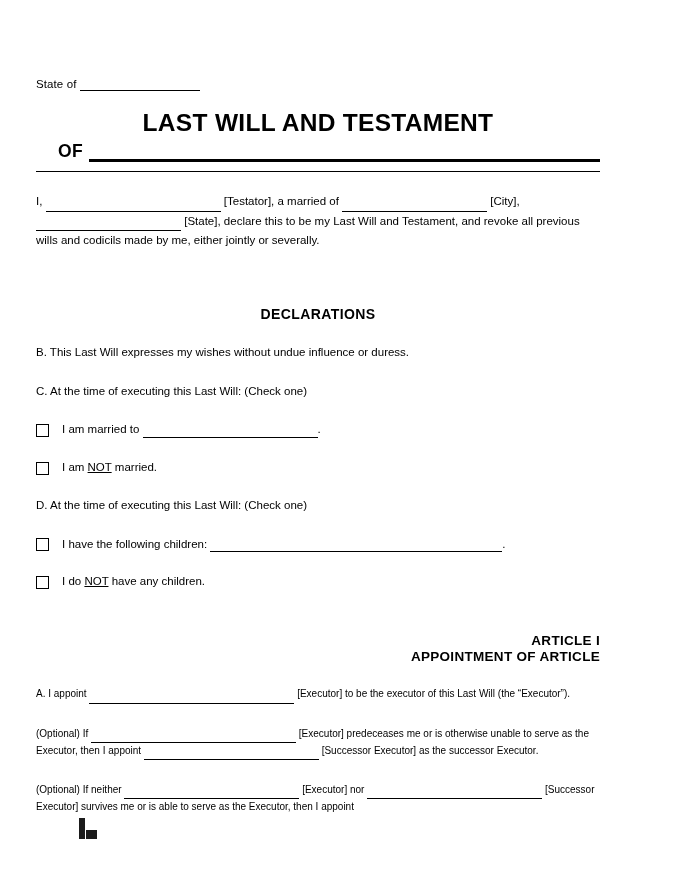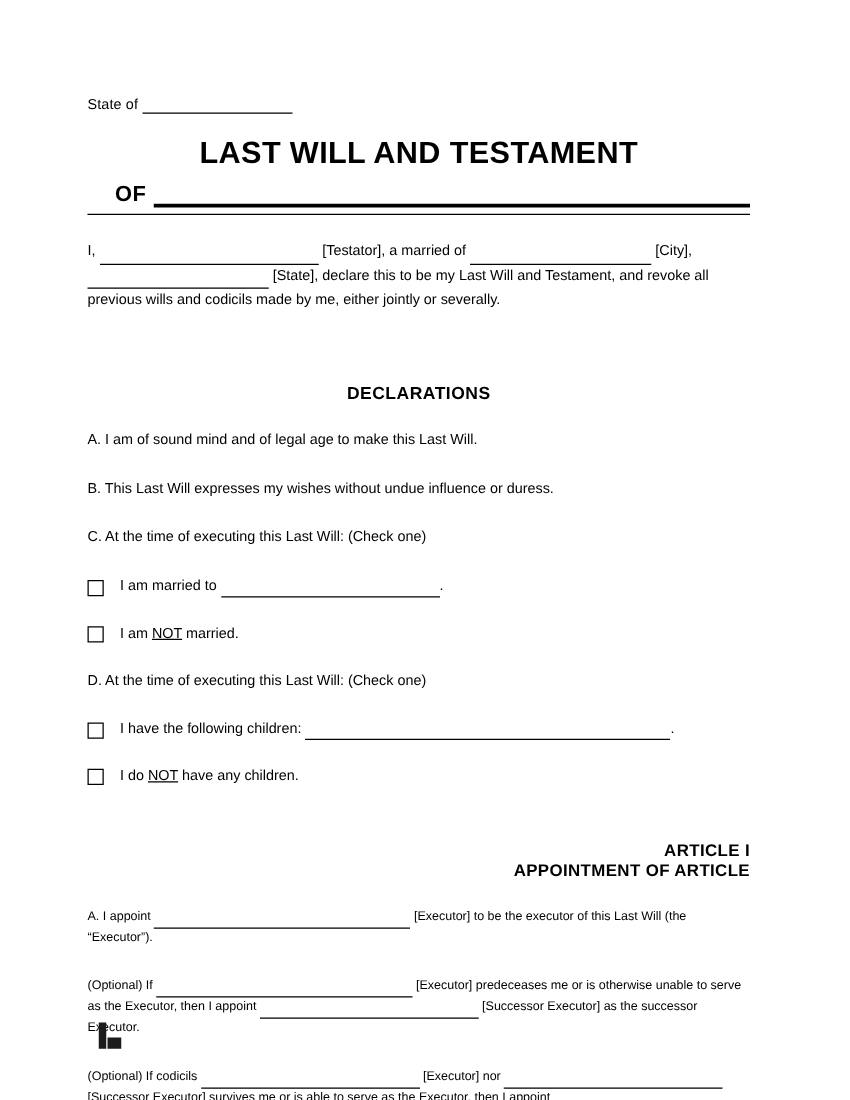--- a/index.html
+++ b/index.html
@@ -14,42 +14,42 @@
     color: #000000;
     position: relative;
     overflow: hidden;
   }
   .page {
     position: absolute;
     left: 0; top: 0;
     width: 680px;
     height: 880px;
     box-sizing: border-box;
-    padding: 78px 80px 0 70px;
+    padding: 78px 80px 0 36px;
   }
   .state-line {
     font-size: 11.5px;
     letter-spacing: 0.1px;
     margin-bottom: 18px;
   }
   .blank {
     display: inline-block;
     border-bottom: 1px solid #000;
     vertical-align: baseline;
   }
   .doc-title {
     text-align: center;
     font-size: 24.5px;
     font-weight: bold;
     letter-spacing: 0.3px;
     margin: 0 0 4px 0;
   }
   .of-row {
     display: flex;
-    align-items: center;
+    align-items: flex-start;
     margin: 6px 0 0 22px;
     height: 26px;
   }
   .of-label {
     font-size: 17.5px;
     font-weight: bold;
     letter-spacing: 0.3px;
     padding-right: 6px;
     line-height: 1;
   }
@@ -173,21 +173,20 @@
     <span class="blank b-md">&nbsp;</span>
     <span>[City],</span>
     <br>
     <span class="blank b-md">&nbsp;</span>
     <span>[State], declare this to be my Last Will and Testament, and revoke all previous wills and codicils made by me, either jointly or severally.</span>
   </p>
 
   <div class="section-head">DECLARATIONS</div>
 
   <div class="decl-list">
-    <div class="decl-item">A. I am of sound mind and of legal age to make this Last Will.</div>
     <div class="decl-item">B. This Last Will expresses my wishes without undue influence or duress.</div>
     <div class="decl-item">C. At the time of executing this Last Will: (Check one)</div>
 
     <div class="check-row">
       <span class="checkbox"></span>
       <span class="check-label">
         <span>I am married to</span>
         <span class="blank b-lg">&nbsp;</span><span>.</span>
       </span>
     </div>
@@ -226,21 +225,21 @@
 
   <p class="para">
     <span>(Optional) If</span>
     <span class="blank b-xl">&nbsp;</span>
     <span>[Executor] predeceases me or is otherwise unable to serve as the Executor, then I appoint</span>
     <span class="blank b-lg">&nbsp;</span>
     <span>[Successor Executor] as the successor Executor.</span>
   </p>
 
   <p class="para">
-    <span>(Optional) If codicils</span>
+    <span>(Optional) If neither</span>
     <span class="blank b-lg">&nbsp;</span>
     <span>[Executor] nor</span>
     <span class="blank b-lg">&nbsp;</span>
     <span>[Successor Executor] survives me or is able to serve as the Executor, then I appoint</span>
     
     
   </p>
 
 </div>
 

